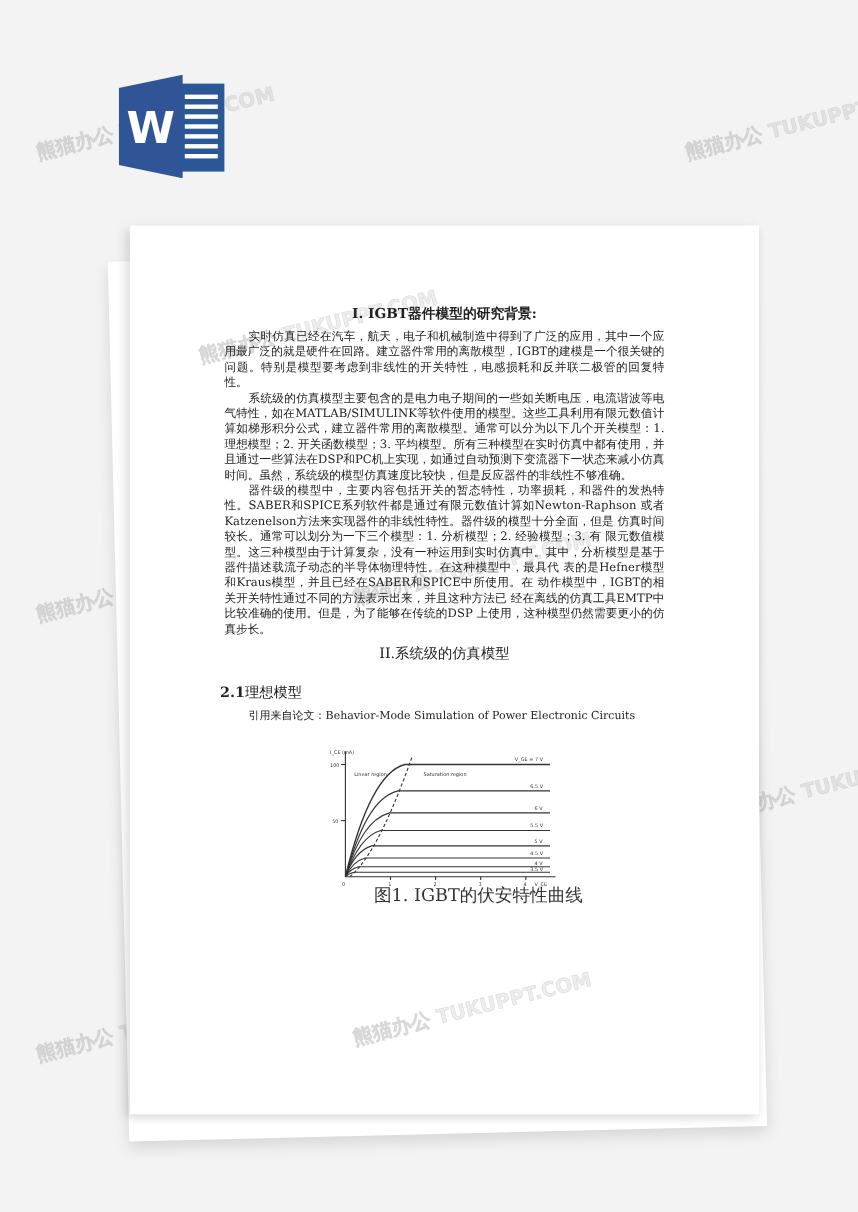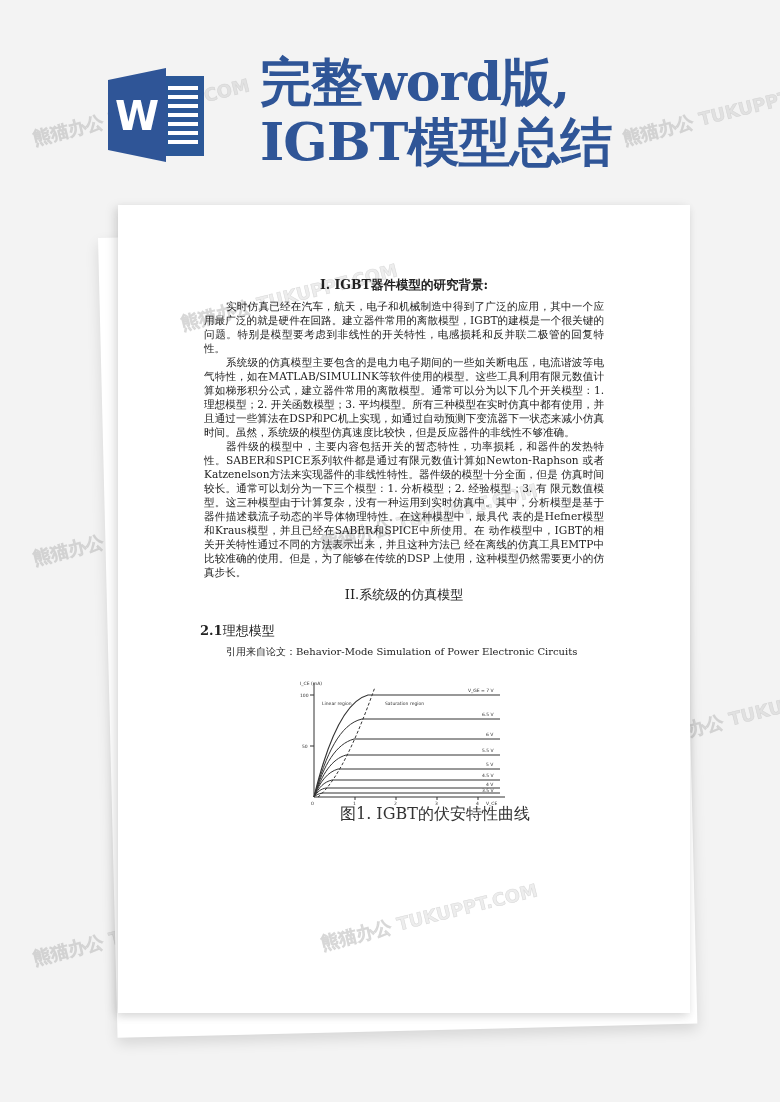--- a/index.html
+++ b/index.html
@@ -67,24 +67,20 @@
       <rect x="60" y="27" width="30" height="4"></rect>
       <rect x="60" y="36" width="30" height="4"></rect>
       <rect x="60" y="45" width="30" height="4"></rect>
       <rect x="60" y="54" width="30" height="4"></rect>
       <rect x="60" y="63" width="30" height="4"></rect>
       <rect x="60" y="72" width="30" height="4"></rect>
     </g>
     <polygon points="0,12 58,0 58,94 0,82" fill="#2f5597"></polygon>
     <text x="29" y="62" text-anchor="middle" fill="#ffffff" font-family="DejaVu Sans, sans-serif" font-weight="bold" font-size="40">W</text>
   </svg>
-  <div class="title-text">
-    <div>完整word版,</div>
-    <div>IGBT模型总结</div>
-  </div>
 </div>
 
 <div class="back-page"></div>
 
 <div class="page">
   <div class="wm" style="left:60px;top:80px;color:rgba(225,225,225,0.6);">熊猫办公 TUKUPPT.COM</div>
   <div class="wm" style="left:200px;top:300px;color:rgba(225,225,225,0.6);">熊猫办公 TUKUPPT.COM</div>
   <div class="wm" style="left:200px;top:700px;color:rgba(225,225,225,0.6);">熊猫办公 TUKUPPT.COM</div>
 
   <div class="content">

